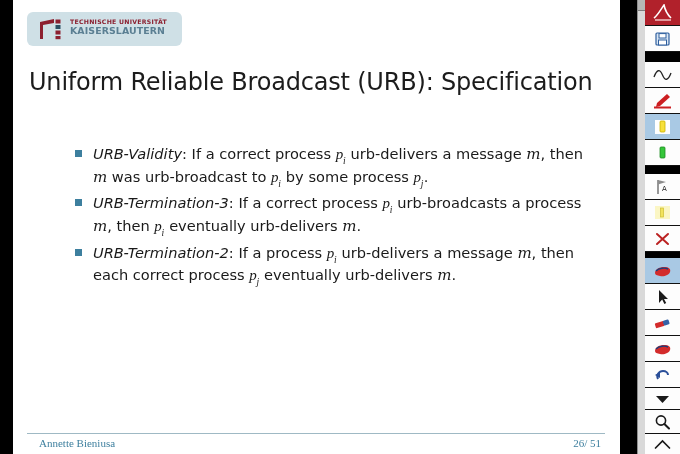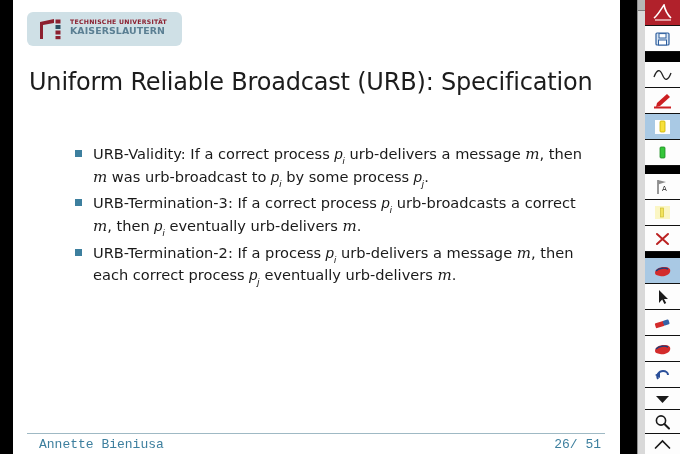--- a/index.html
+++ b/index.html
@@ -48,37 +48,37 @@
   
   .body-list{
     position:absolute;left:62px;top:144px;width:520px;
     font-size:14.6px;color:#1a1a1a;line-height:1.33;
   }
   .bullet-row{position:relative;margin-bottom:4px;padding-left:18px;}
   .bullet-mark{
     position:absolute;left:0;top:6px;width:7px;height:7px;background:#3d7f9e;
   }
   .bullet-text{display:block;}
-  .term{}
+  .term{font-style:italic;}
   .term-colon{font-style:normal;}
   .m{font-family:"DejaVu Serif","Liberation Serif",serif;font-style:italic;font-size:15px;}
   .sub{
-    font-family:Liberation Sans, sans-serif;font-style:italic;
+    font-family:Liberation Serif, serif;font-style:italic;
     font-size:15px;position:relative;
   }
   .sub sub{font-size:9.5px;font-style:italic;position:relative;top:1px;left:-.3px;}
 
   
   .footer-rule{
     position:absolute;left:14px;top:433px;width:578px;height:1px;background:#9fb9c4;
   }
   .footer{
     position:absolute;left:14px;top:437px;width:578px;height:14px;
-    font-size:13px;color:#3d7f9e;
-    font-family:Liberation Mono, monospace;
+    font-size:11px;color:#3d7f9e;
+    font-family:Liberation Serif, serif;
   }
   .footer .f-left{position:absolute;left:12px;top:0;}
   .footer .f-mid{position:absolute;left:50%;transform:translateX(-50%);top:0;}
   .footer .f-right{position:absolute;right:4px;top:0;}
 
   
   .scroll-strip{
     position:absolute;left:637px;top:0;width:8px;height:454px;
     background:#d9d9d9;border-left:1px solid #8f8f8f;border-right:1px solid #8f8f8f;
   }
@@ -125,21 +125,21 @@
 
       <div class="slide-title">Uniform Reliable Broadcast (URB): Specification</div>
 
       <div class="body-list" id="bullets">
           <div class="bullet-row">
             <span class="bullet-mark" style="background: rgb(61, 127, 158);"></span>
             <span class="bullet-text"><span class="term">URB-Validity</span><span class="term-colon">: </span><span>If a correct process </span><span class="sub">p<sub>i</sub></span><span> urb-delivers a message </span><span class="m">m</span><span>, then </span><span class="m">m</span><span> was urb-broadcast to </span><span class="sub">p<sub>i</sub></span><span> by some process </span><span class="sub">p<sub>j</sub></span><span>.</span></span>
           </div>
           <div class="bullet-row">
             <span class="bullet-mark" style="background: rgb(61, 127, 158);"></span>
-            <span class="bullet-text"><span class="term">URB-Termination-3</span><span class="term-colon">: </span><span>If a correct process </span><span class="sub">p<sub>i</sub></span><span> urb-broadcasts a correct </span><span class="m">m</span><span>, then </span><span class="sub">p<sub>i</sub></span><span> eventually urb-delivers </span><span class="m">m</span><span>.</span></span>
+            <span class="bullet-text"><span class="term">URB-Termination-3</span><span class="term-colon">: </span><span>If a correct process </span><span class="sub">p<sub>i</sub></span><span> urb-broadcasts a process </span><span class="m">m</span><span>, then </span><span class="sub">p<sub>i</sub></span><span> eventually urb-delivers </span><span class="m">m</span><span>.</span></span>
           </div>
           <div class="bullet-row">
             <span class="bullet-mark" style="background: rgb(61, 127, 158);"></span>
             <span class="bullet-text"><span class="term">URB-Termination-2</span><span class="term-colon">: </span><span>If a process </span><span class="sub">p<sub>i</sub></span><span> urb-delivers a message </span><span class="m">m</span><span>, then each correct process </span><span class="sub">p<sub>j</sub></span><span> eventually urb-delivers </span><span class="m">m</span><span>.</span></span>
           </div>
         </div>
 
       <div class="footer-rule"></div>
       <div class="footer">
         <span class="f-left">Annette Bieniusa</span>

